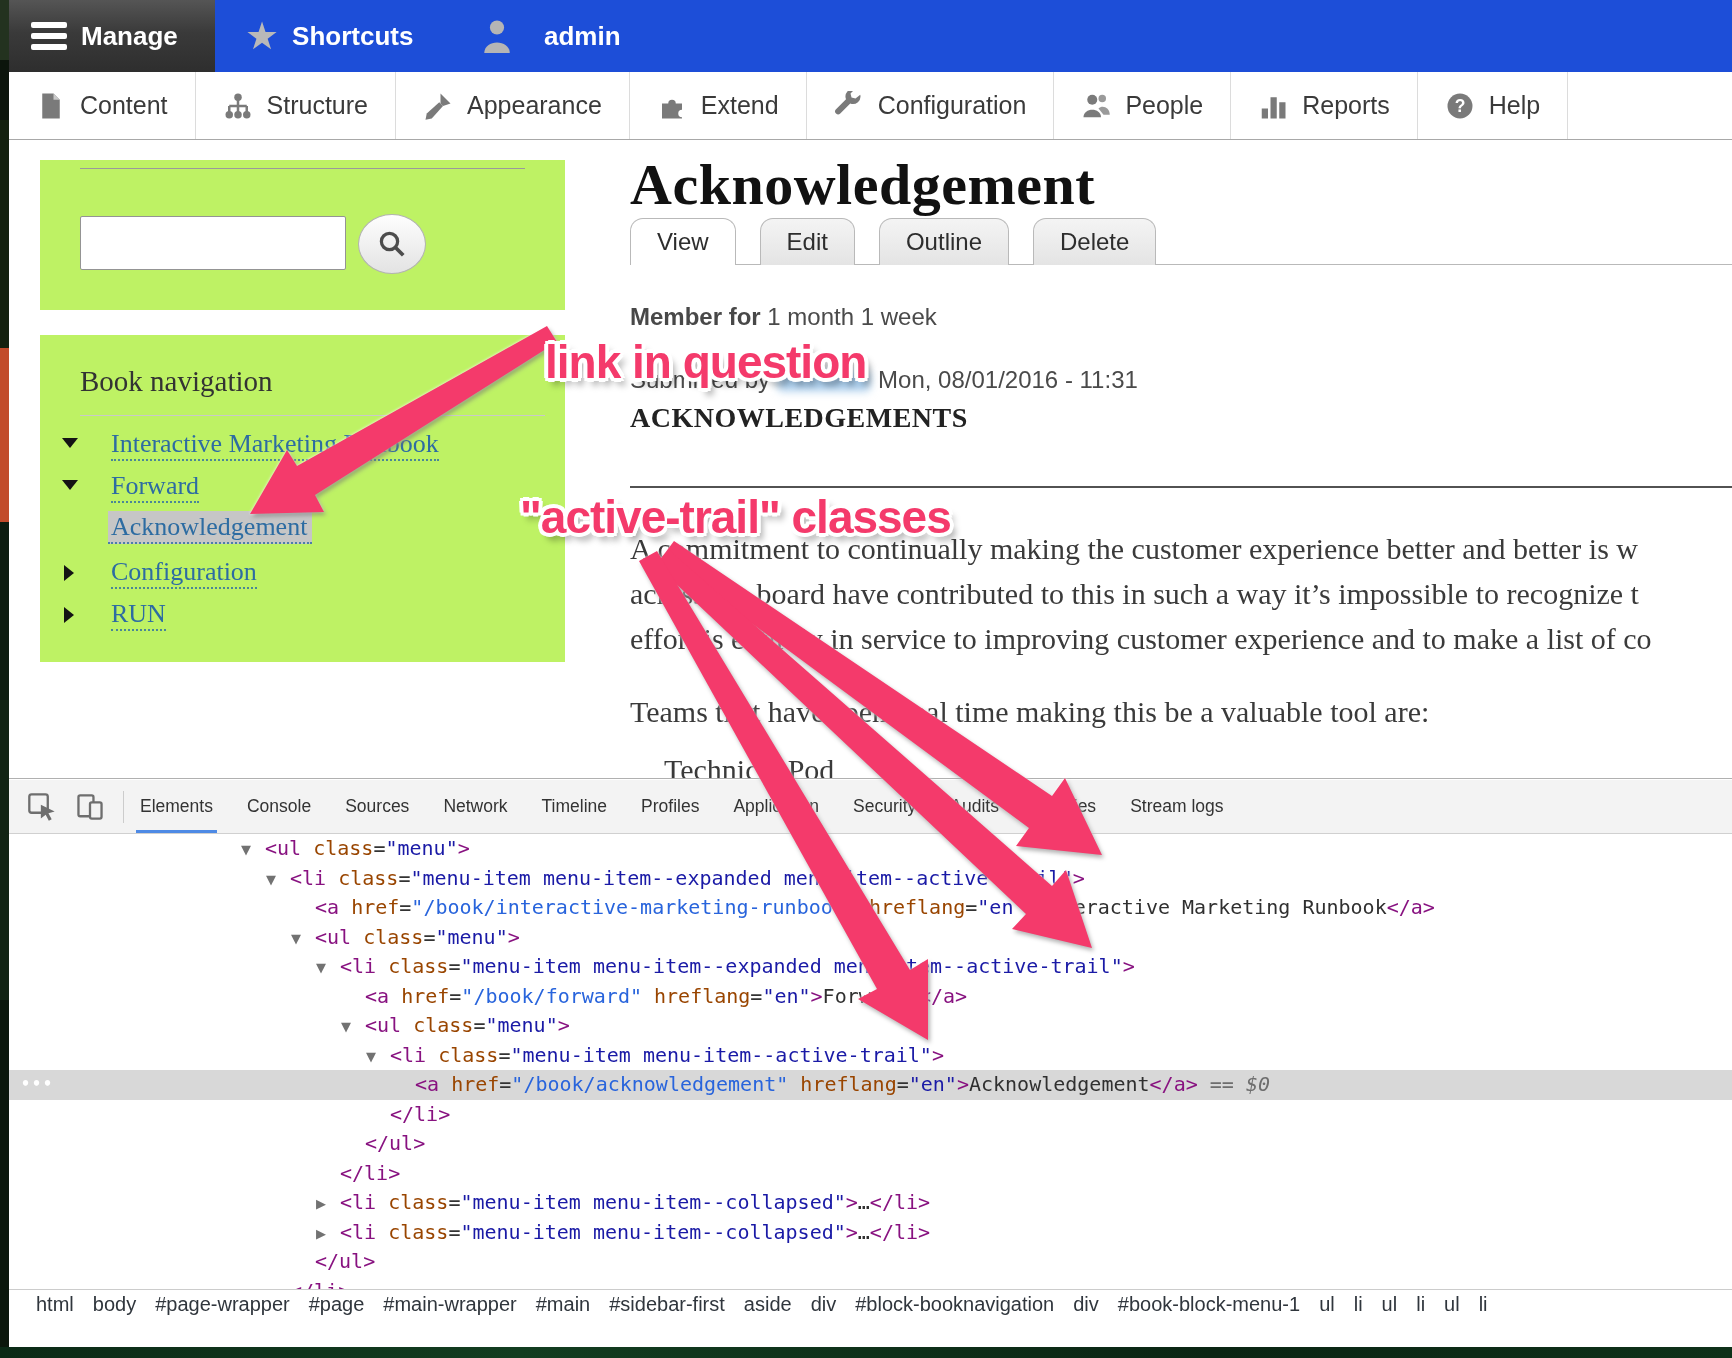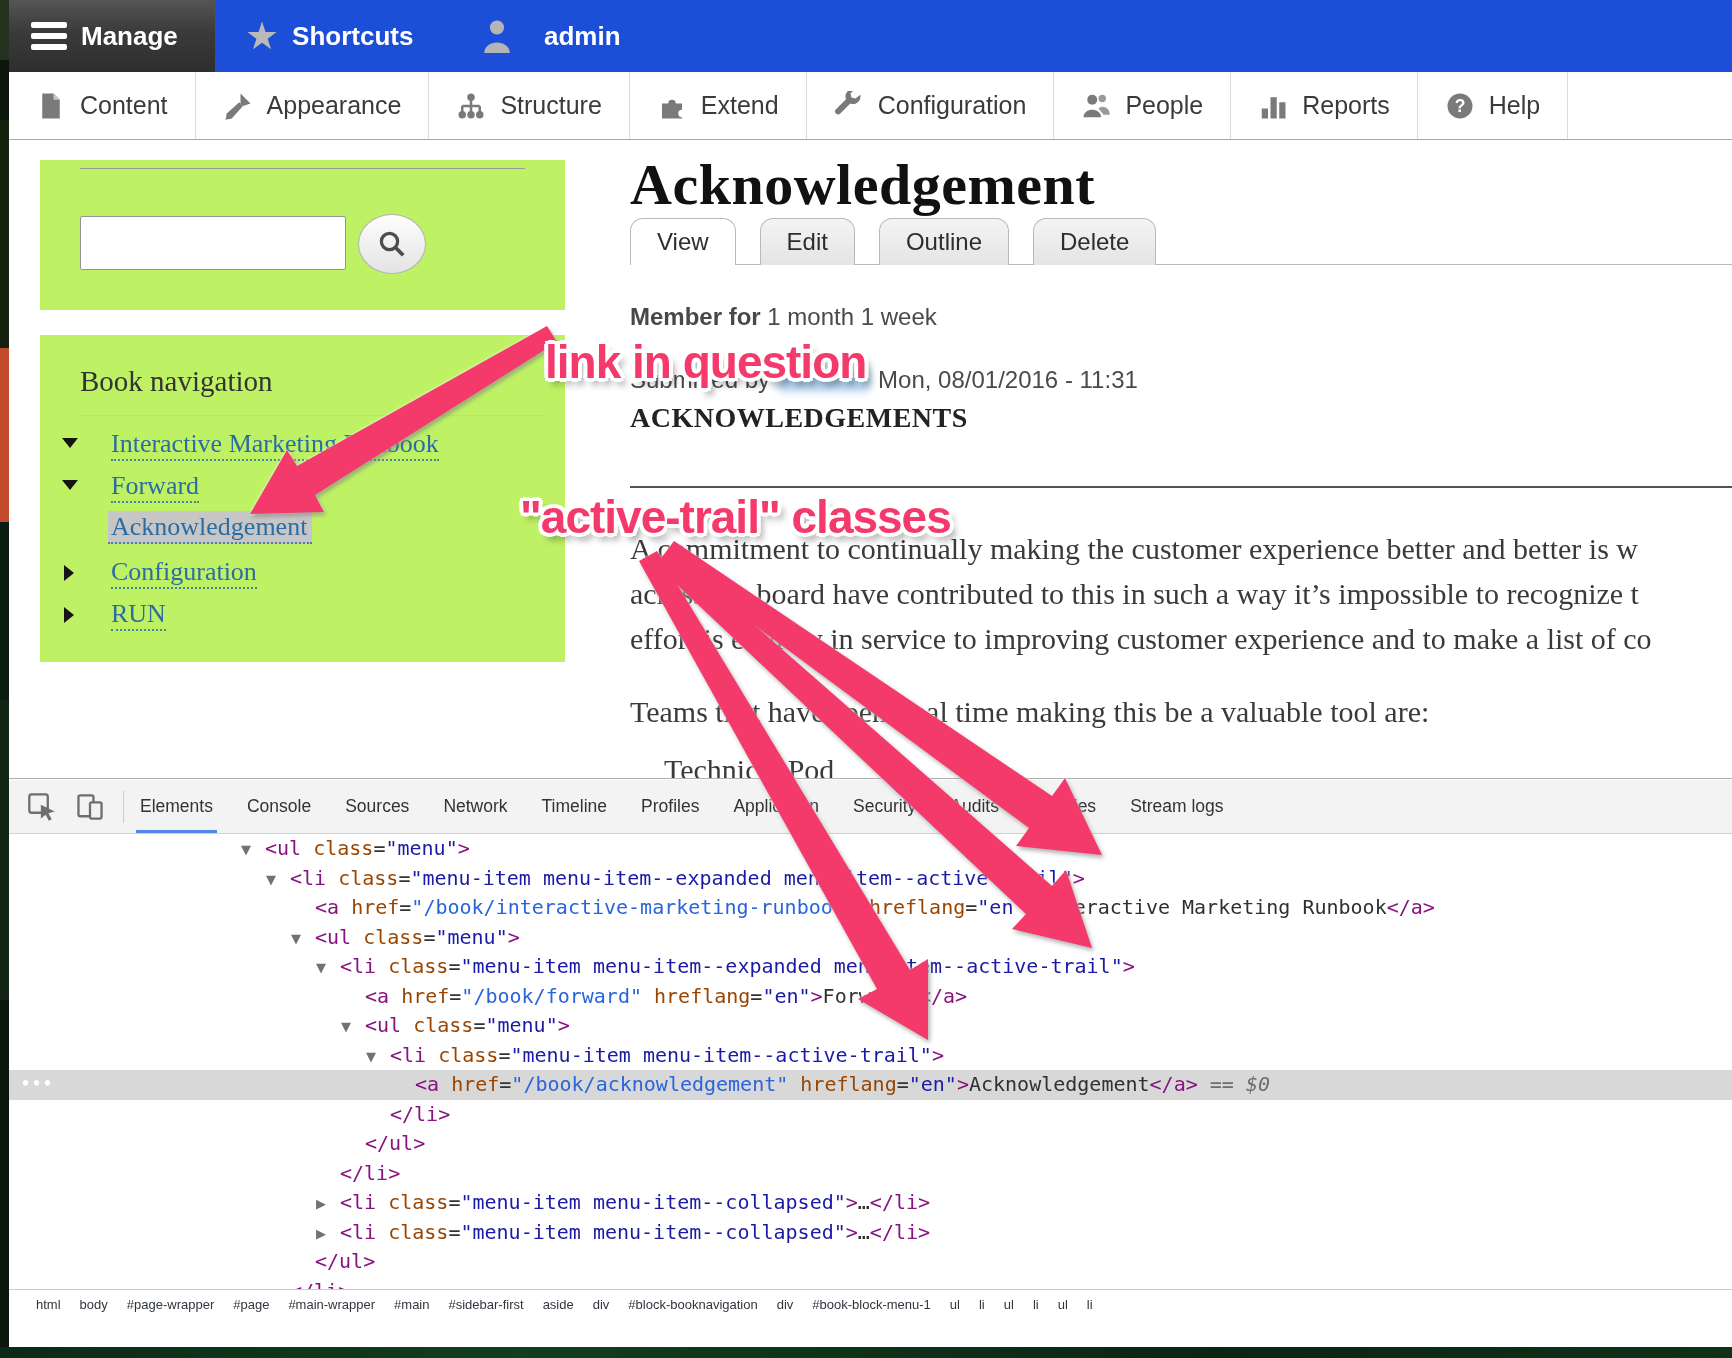--- a/index.html
+++ b/index.html
@@ -130,21 +130,21 @@
   .code-line.hl{background:#d8d8d8;}
   .tw{display:inline-block;width:24px;color:#727272;font-size:13px;vertical-align:1px;
     font-family:"DejaVu Sans",sans-serif;}
   .hl-dots{position:absolute;left:12px;top:0;color:#fff;font-size:15px;letter-spacing:2px;font-weight:700;}
   .tk-t{color:#881280;} .tk-a{color:#994500;} .tk-e{color:#333;}
   .tk-v{color:#1a1aa6;} .tk-h{color:#2864dc;} .tk-x{color:#303030;}
   .tk-g{color:#6e6e6e;} .tk-gi{color:#6e6e6e;font-style:italic;}
   #dt-crumbs{
     position:absolute;left:0;top:510px;width:100%;height:30px;background:#fff;
     border-top:1px solid #ccc;box-sizing:border-box;display:flex;align-items:center;
-    gap:19px;padding-left:27px;overflow:hidden;font-size:13px;color:#30363d;
+    gap:19px;padding-left:27px;overflow:hidden;font-size:20px;color:#30363d;
   }
   .crumb{cursor:pointer;white-space:nowrap;}
 
   
   #annot-layer{left:0;top:0;width:1732px;height:1058px;z-index:60;pointer-events:none;}
   .annot{
     position:absolute;font-weight:700;font-size:46px;letter-spacing:-1px;white-space:nowrap;
     text-shadow:-3px -3px 0 #fff,3px -3px 0 #fff,-3px 3px 0 #fff,3px 3px 0 #fff,
       -4px 0 0 #fff,4px 0 0 #fff,0 -4px 0 #fff,0 4px 0 #fff,5px 7px 7px rgba(0,0,0,.4);
   }
@@ -181,34 +181,34 @@
 <div class="abs" id="drupal-toolbar">
   <div class="tb-item">
     <svg class="tb-icon" viewBox="0 0 24 24">
       <path d="M5,2 h9 l5,5 v15 h-14 z" fill="#7a7a7a"></path>
         <path d="M14,2 l5,5 h-5 z" fill="#c9c9c9"></path>
     </svg>
     <span class="tb-label">Content</span>
   </div>
   <div class="tb-item">
     <svg class="tb-icon" viewBox="0 0 24 24">
-      <path d="M14,2 l8,8 -6,2 -2,-2 z" fill="#7a7a7a"></path>
-      <path d="M13,9 l3,3 -9,10 -5,1 1,-5 z" fill="#7a7a7a"></path>
-    </svg>
-    <span class="tb-label">Appearance</span>
-  </div>
-  <div class="tb-item">
-    <svg class="tb-icon" viewBox="0 0 24 24">
       <circle cx="12" cy="5" r="3" fill="#7a7a7a"></circle>
         <circle cx="5" cy="19" r="3" fill="#7a7a7a"></circle>
       <circle cx="12" cy="19" r="3" fill="#7a7a7a"></circle>
         <circle cx="19" cy="19" r="3" fill="#7a7a7a"></circle>
       <path d="M12,5 v14 M5,12 h14 M5,12 v7 M19,12 v7" stroke="#7a7a7a" stroke-width="2" fill="none"></path>
     </svg>
     <span class="tb-label">Structure</span>
+  </div>
+  <div class="tb-item">
+    <svg class="tb-icon" viewBox="0 0 24 24">
+      <path d="M14,2 l8,8 -6,2 -2,-2 z" fill="#7a7a7a"></path>
+      <path d="M13,9 l3,3 -9,10 -5,1 1,-5 z" fill="#7a7a7a"></path>
+    </svg>
+    <span class="tb-label">Appearance</span>
   </div>
   <div class="tb-item">
     <svg class="tb-icon" viewBox="0 0 24 24">
       <path d="M4,10 h5 a3,3 0 1,1 6,0 h5 v5 a3,3 0 1,0 0,6 v1 h-16 z" fill="#7a7a7a"></path>
     </svg>
     <span class="tb-label">Extend</span>
   </div>
   <div class="tb-item">
     <svg class="tb-icon" viewBox="0 0 24 24">
       <path d="M21,3 a6,6 0 0,1 -8,7 l-8,8 a2.4,2.4 0 0,1 -3.4,-3.4 l8,-8 a6,6 0 0,1 7,-8 l-3.4,3.4 0.8,3.2 3.2,0.8 z" fill="#7a7a7a"></path>

